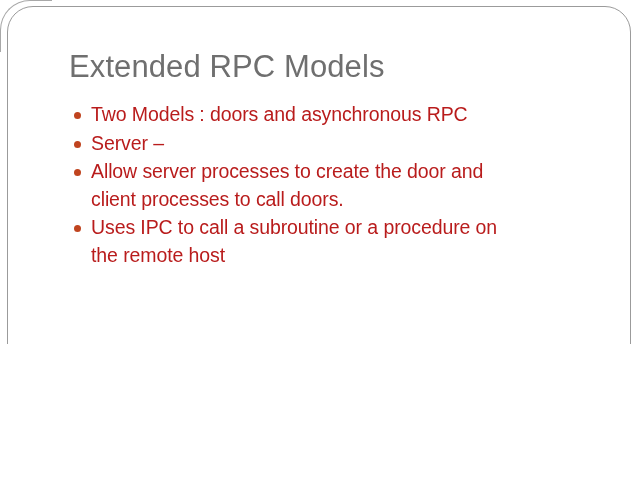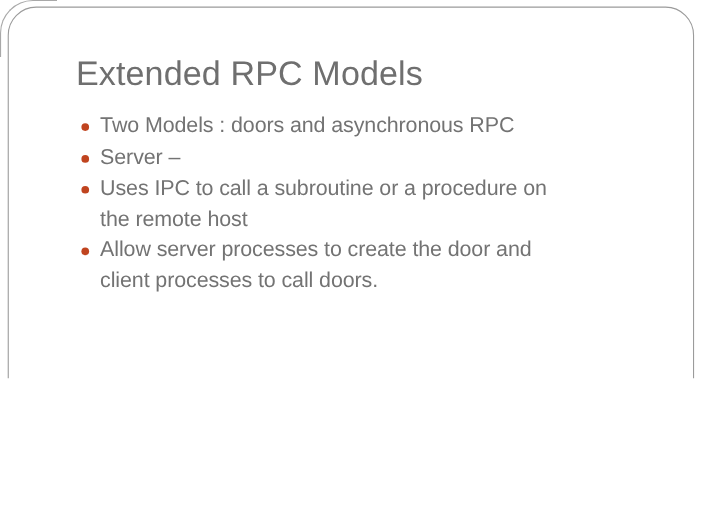--- a/index.html
+++ b/index.html
@@ -77,21 +77,21 @@
     padding: 0;
     list-style: none;
   }
 
   .bullet-item {
     position: relative;
     padding-left: 21px;
     margin: 0 0 1px 0;
     font-size: 19.5px;
     line-height: 27.5px;
-    color: #737373;
+    color: #b91c1c;
     letter-spacing: -0.1px;
   }
 
   .bullet-dot {
     position: absolute;
     left: 4px;
     top: 11px;
     width: 7px;
     height: 7px;
     border-radius: 50%;
@@ -122,28 +122,28 @@
         <span class="bullet-text">Two Models : doors and asynchronous RPC</span>
       </li>
 
       <li class="bullet-item">
         <span class="bullet-dot"></span>
         <span class="bullet-text">Server –</span>
       </li>
 
       <li class="bullet-item">
         <span class="bullet-dot"></span>
-        <span class="bullet-text">Uses IPC to call a subroutine or a procedure on
-the remote host</span>
+        <span class="bullet-text">Allow server processes to create the door and
+client processes to call doors.</span>
       </li>
 
       <li class="bullet-item">
         <span class="bullet-dot"></span>
-        <span class="bullet-text">Allow server processes to create the door and
-client processes to call doors.</span>
+        <span class="bullet-text">Uses IPC to call a subroutine or a procedure on
+the remote host</span>
       </li>
 
 
 
     </ul>
 
   </div>
 </div>
 
 </body></html>

